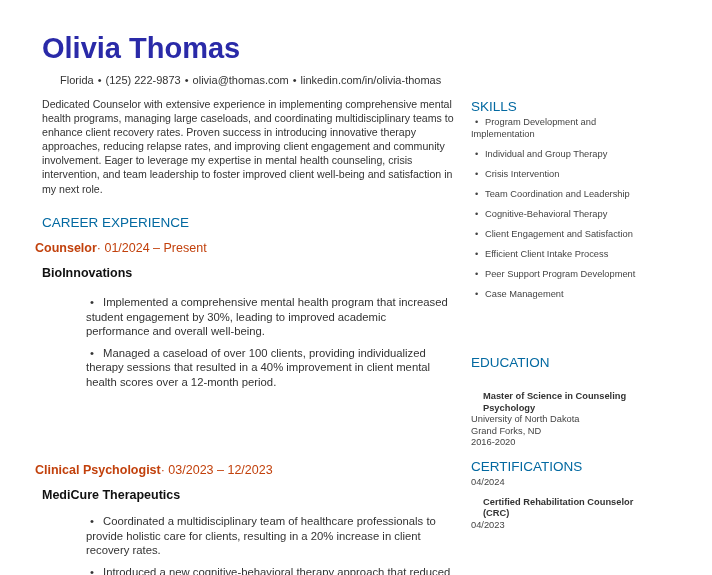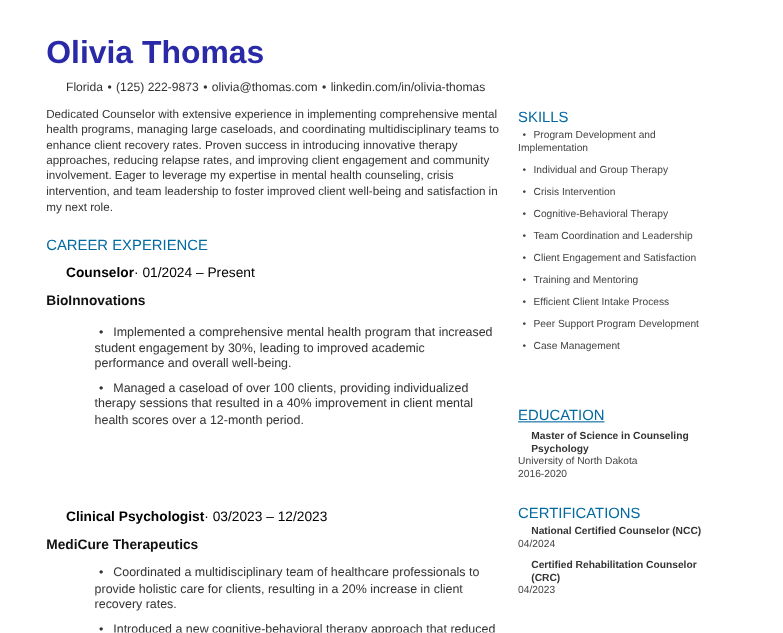--- a/index.html
+++ b/index.html
@@ -19,21 +19,21 @@
     .contact .sep { margin: 0 4px; }
     .summary {
       position: absolute; left: 42px; top: 97px; width: 418px;
       font-size: 10.6px; line-height: 14.1px; color: #333333;
     }
     .sec-title {
       position: absolute; font-size: 13.5px; color: #0369a1; white-space: nowrap;
       font-weight: normal;
     }
     .job-title {
-      position: absolute; left: 60px; font-size: 12.5px; color: #000000; white-space: nowrap;
+      position: absolute; left: 35px; font-size: 12.5px; color: #c2410c; white-space: nowrap;
     }
     .job-title b { font-weight: bold; }
     .company {
       position: absolute; left: 42px; font-size: 12.5px; font-weight: bold; color: #111111; white-space: nowrap;
     }
     .bullets {
       position: absolute; left: 42px; width: 410px; margin: 0; padding: 0; list-style: none;
     }
     .bullets li {
       font-size: 11.3px; line-height: 14.6px; color: #333333; margin-bottom: 7px; margin-left: 44px;
@@ -82,40 +82,39 @@
   <li><span class="dot">•</span><span>Coordinated a multidisciplinary team of healthcare professionals to provide holistic care for clients, resulting in a 20% increase in client recovery rates.</span></li>
   <li><span class="dot">•</span><span>Introduced a new cognitive-behavioral therapy approach that reduced</span></li>
 </ul>
 
 <div class="sec-title" style="left:471px; top:99px;">SKILLS</div>
 <div class="right" style="top:116px;">
   <ul class="skills">
     <li><span class="dot">•</span><span>Program Development and Implementation</span></li>
     <li><span class="dot">•</span><span>Individual and Group Therapy</span></li>
     <li><span class="dot">•</span><span>Crisis Intervention</span></li>
+    <li><span class="dot">•</span><span>Team Coordination and Leadership</span></li>
     <li><span class="dot">•</span><span>Cognitive-Behavioral Therapy</span></li>
-    <li><span class="dot">•</span><span>Team Coordination and Leadership</span></li>
     <li><span class="dot">•</span><span>Client Engagement and Satisfaction</span></li>
-    <li><span class="dot">•</span><span>Training and Mentoring</span></li>
     <li><span class="dot">•</span><span>Efficient Client Intake Process</span></li>
     <li><span class="dot">•</span><span>Peer Support Program Development</span></li>
     <li><span class="dot">•</span><span>Case Management</span></li>
   </ul>
 </div>
 
-<div class="sec-title" style="left:471px; top:370px;text-decoration:underline;">EDUCATION</div>
+<div class="sec-title" style="left:471px; top:355px;">EDUCATION</div>
 <div class="right" style="top:391px;">
   <div class="edu-line bold">Master of Science in Counseling Psychology</div>
   <div class="edu-line">University of North Dakota</div>
+  <div class="edu-line">Grand Forks, ND</div>
   <div class="edu-line">2016-2020</div>
 </div>
 
 <div class="sec-title" style="left:471px; top:459px;">CERTIFICATIONS</div>
 <div class="right" style="top:477px;">
   <div style="margin-bottom:8px;">
-    <div class="cert-line bold">National Certified Counselor (NCC)</div>
     <div class="cert-line">04/2024</div>
   </div>
   <div>
     <div class="cert-line bold">Certified Rehabilitation Counselor (CRC)</div>
     <div class="cert-line">04/2023</div>
   </div>
 </div>
 
 </body></html>

